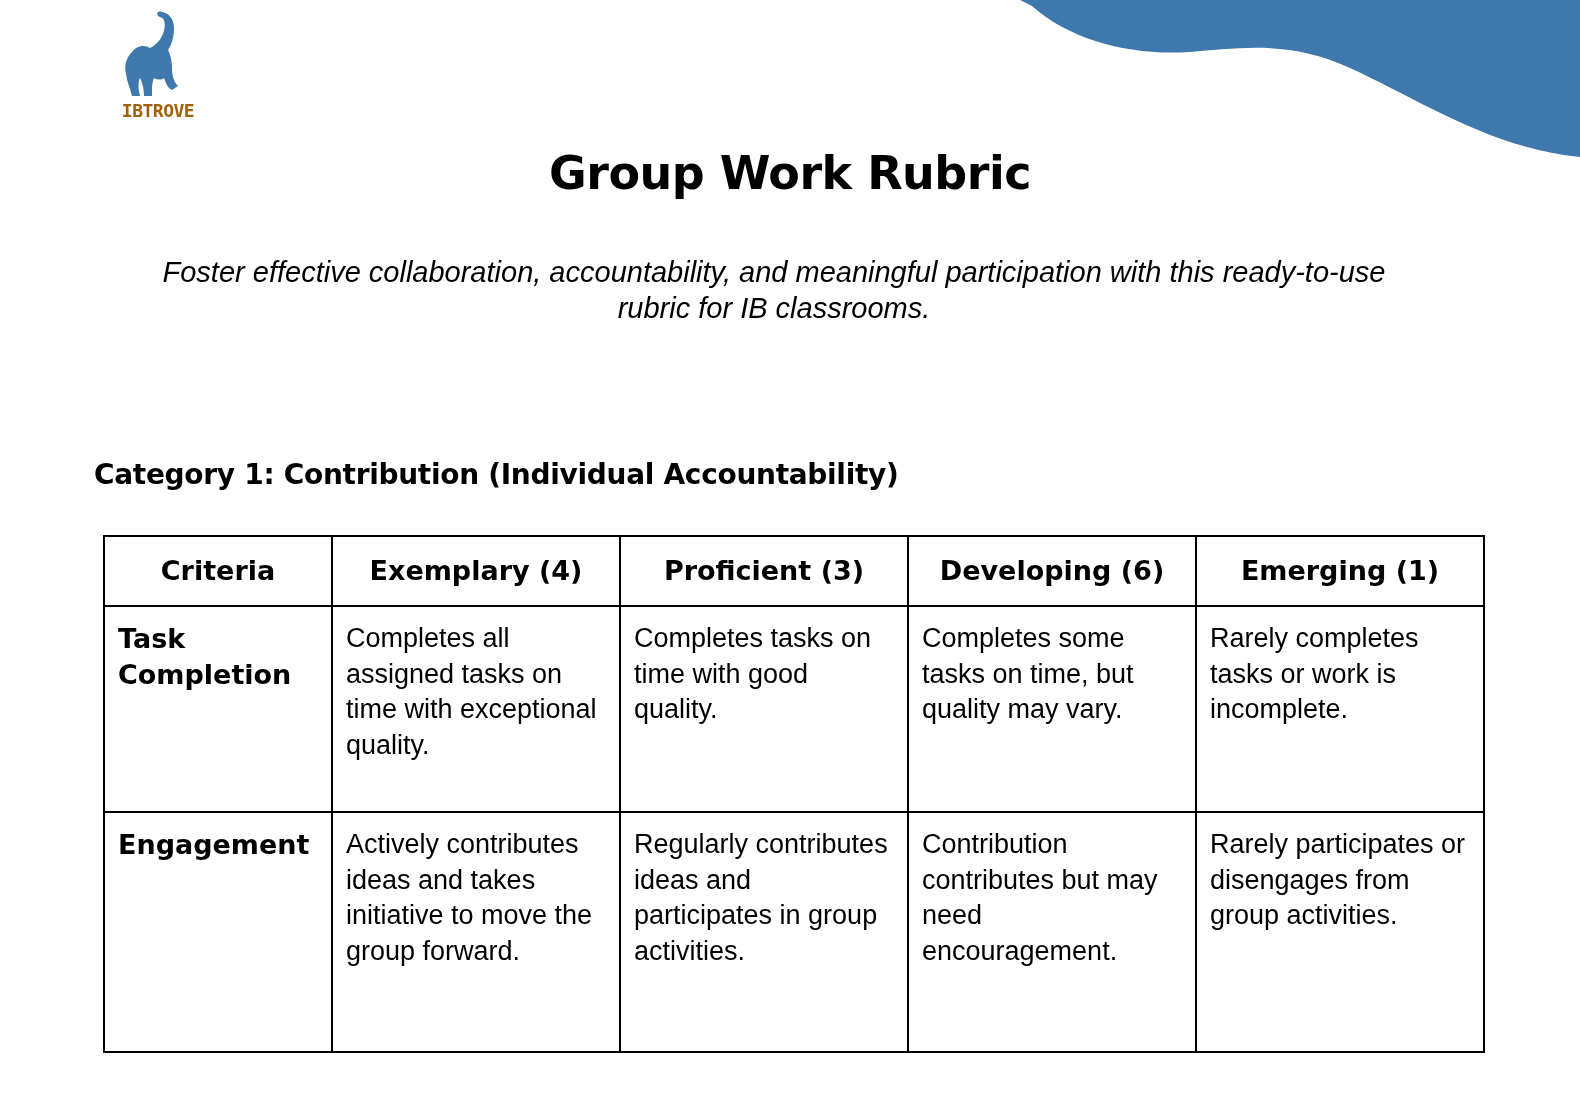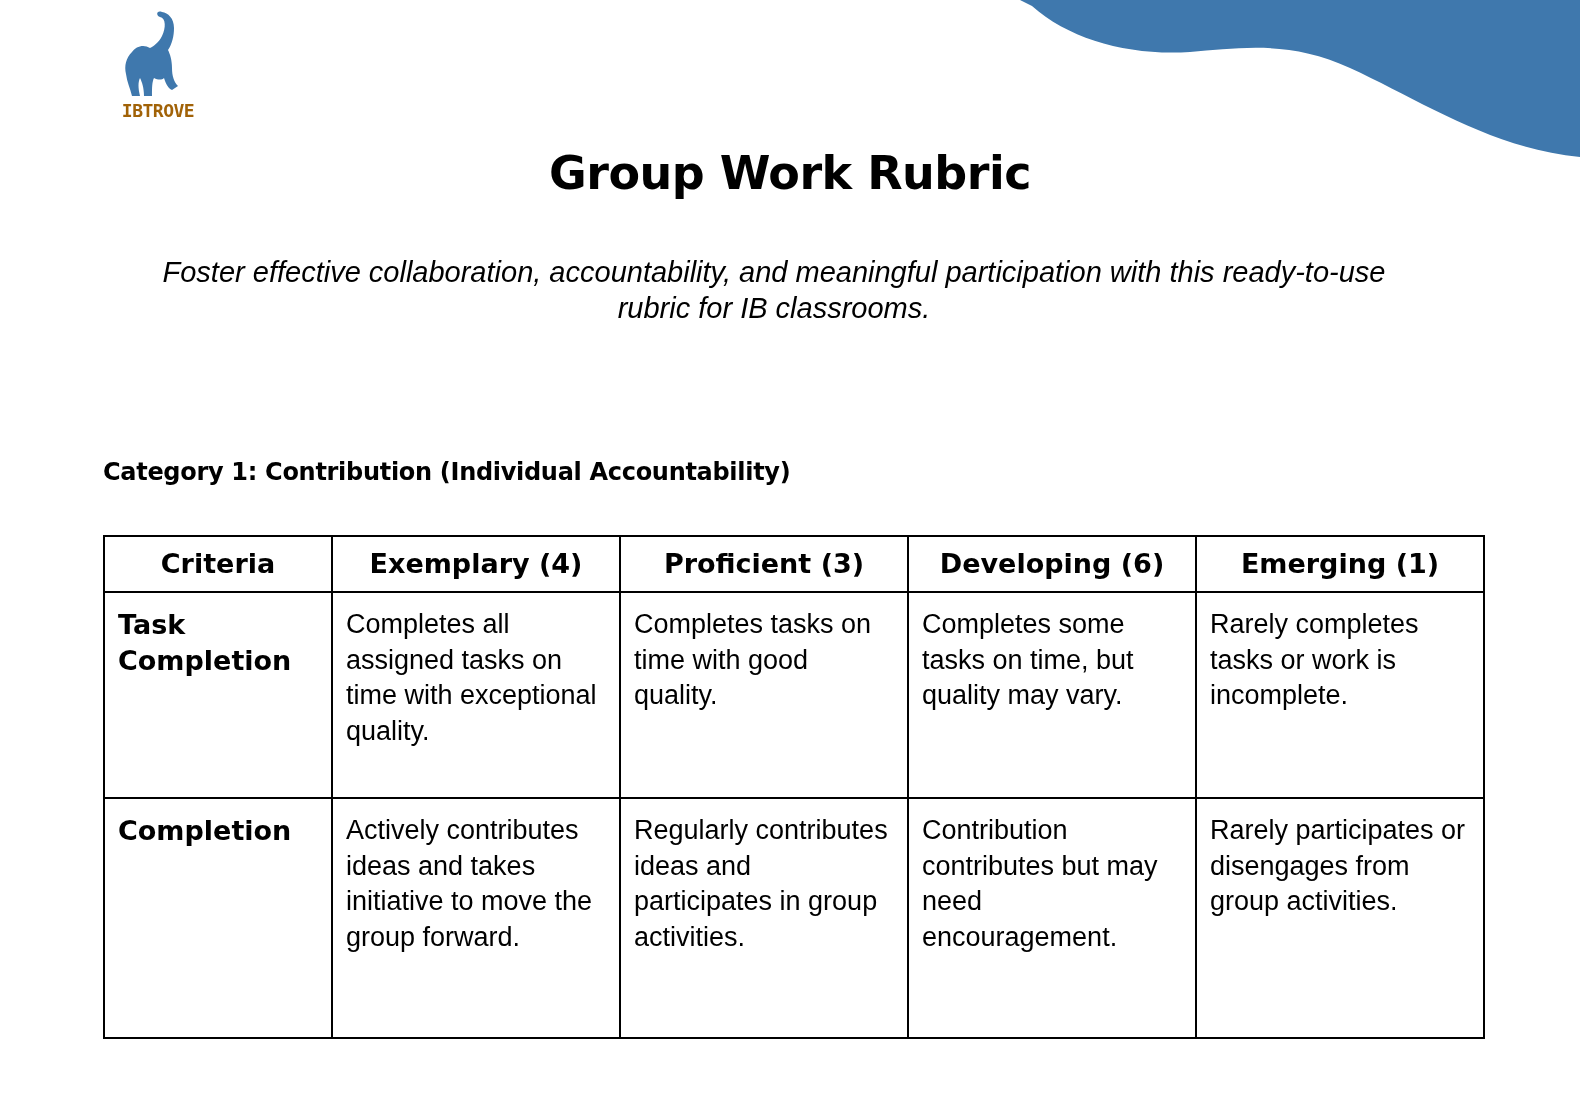--- a/index.html
+++ b/index.html
@@ -3,24 +3,24 @@
 <meta charset="utf-8">
 <style>
   html, body { margin: 0; padding: 0; background: #ffffff; }
   body { width: 1580px; height: 1112px; position: relative; overflow: hidden; font-family: "DejaVu Sans", sans-serif; color: #000; }
   .wave { position: absolute; top: 0; left: 1020px; width: 560px; height: 170px; }
   .logo { position: absolute; left: 104px; top: 8px; width: 92px; height: 116px; }
   .logo svg { display: block; }
   .logo-text { position: absolute; left: 8px; top: 92px; width: 92px; text-align: center; font-family: "DejaVu Sans Mono", monospace; font-weight: bold; font-size: 18px; color: #a16207; letter-spacing: -0.5px; }
   .title { position: absolute; top: 146px; left: 0; width: 1580px; text-align: center; font-size: 46px; font-weight: bold; letter-spacing: -0.5px; }
   .subtitle { position: absolute; top: 254px; left: 134px; width: 1280px; text-align: center; font-family: "Liberation Sans", sans-serif; font-style: italic; font-size: 29px; line-height: 36px; }
-  .cat-heading { position: absolute; top: 458px; left: 103px; font-size: 24px; font-weight: bold; letter-spacing: -0.3px; }
+  .cat-heading { position: absolute; top: 458px; left: 94px; font-size: 28px; font-weight: bold; letter-spacing: -0.3px; }
   table.rubric { position: absolute; top: 535px; left: 103px; width: 1380px; border-collapse: collapse; table-layout: fixed; }
   table.rubric td, table.rubric th { border: 2px solid #000; vertical-align: top; padding: 14px 12px 10px 13px; font-size: 27px; line-height: 35.5px; font-family: "Liberation Sans", sans-serif; text-align: left; }
-  table.rubric th { text-align: center; font-family: "DejaVu Sans", sans-serif; font-weight: bold; font-size: 27px; height: 40px; padding: 7px 6px; vertical-align: middle; }
+  table.rubric th { text-align: center; font-family: "DejaVu Sans", sans-serif; font-weight: bold; font-size: 27px; height: 40px; padding: 14px 6px; vertical-align: middle; }
   table.rubric td.crit { font-family: "DejaVu Sans", sans-serif; font-weight: bold; font-size: 27px; line-height: 35.5px; }
   tr.row1 td { height: 180px; border-radius: 11px; }
   tr.row2 td { height: 214px; }
 </style>
 </head>
 <body>
 
 <svg class="wave" viewBox="0 0 560 170" width="560" height="170">
   <path d="M0 0 L560 0 L560 157 C 470 148, 400 100, 330 68 C 270 40, 220 48, 170 52 C 110 56, 50 40, 12 6 Z" fill="#3f78ad"></path>
 </svg>
@@ -56,20 +56,20 @@
   </thead>
   <tbody>
     <tr class="row1">
       <td class="crit">Task Completion</td>
       <td>Completes all assigned tasks on time with exceptional quality.</td>
       <td>Completes tasks on time with good quality.</td>
       <td>Completes some tasks on time, but quality may vary.</td>
       <td>Rarely completes tasks or work is incomplete.</td>
     </tr>
     <tr class="row2">
-      <td class="crit">Completion</td>
+      <td class="crit">Engagement</td>
       <td>Actively contributes ideas and takes initiative to move the group forward.</td>
       <td>Regularly contributes ideas and participates in group activities.</td>
       <td>Contribution contributes but may need encouragement.</td>
       <td>Rarely participates or disengages from group activities.</td>
     </tr>
   </tbody>
 </table>
 
 </body></html>

